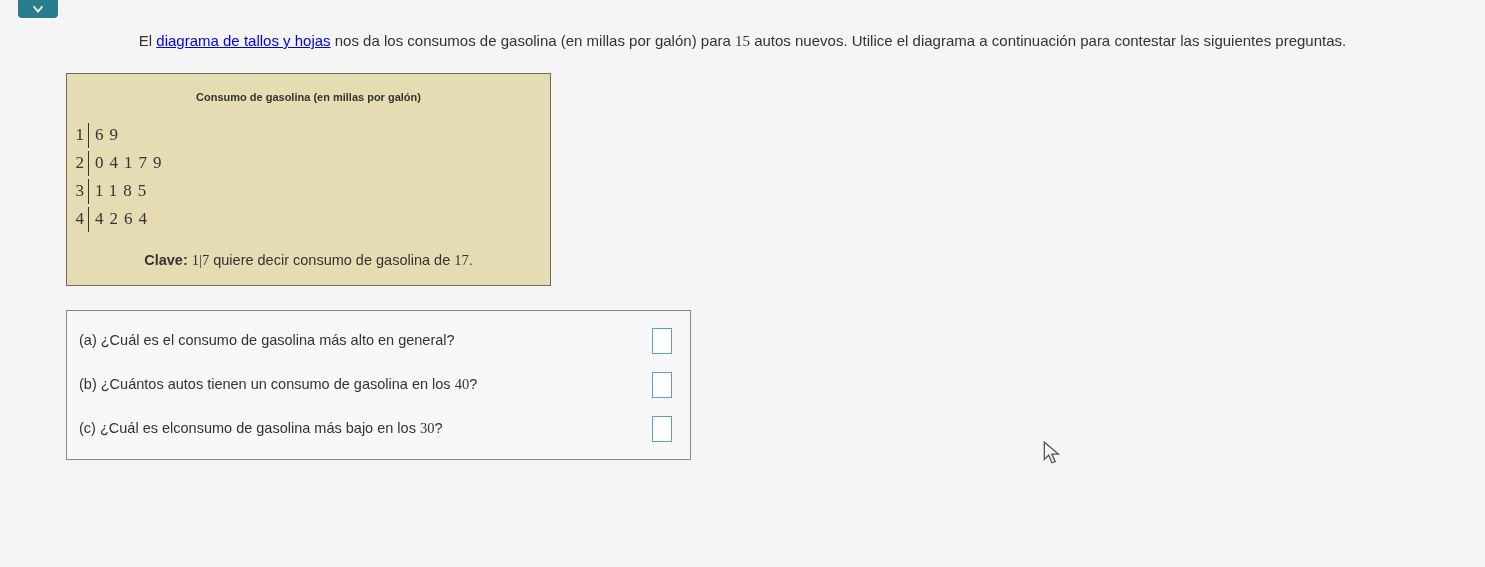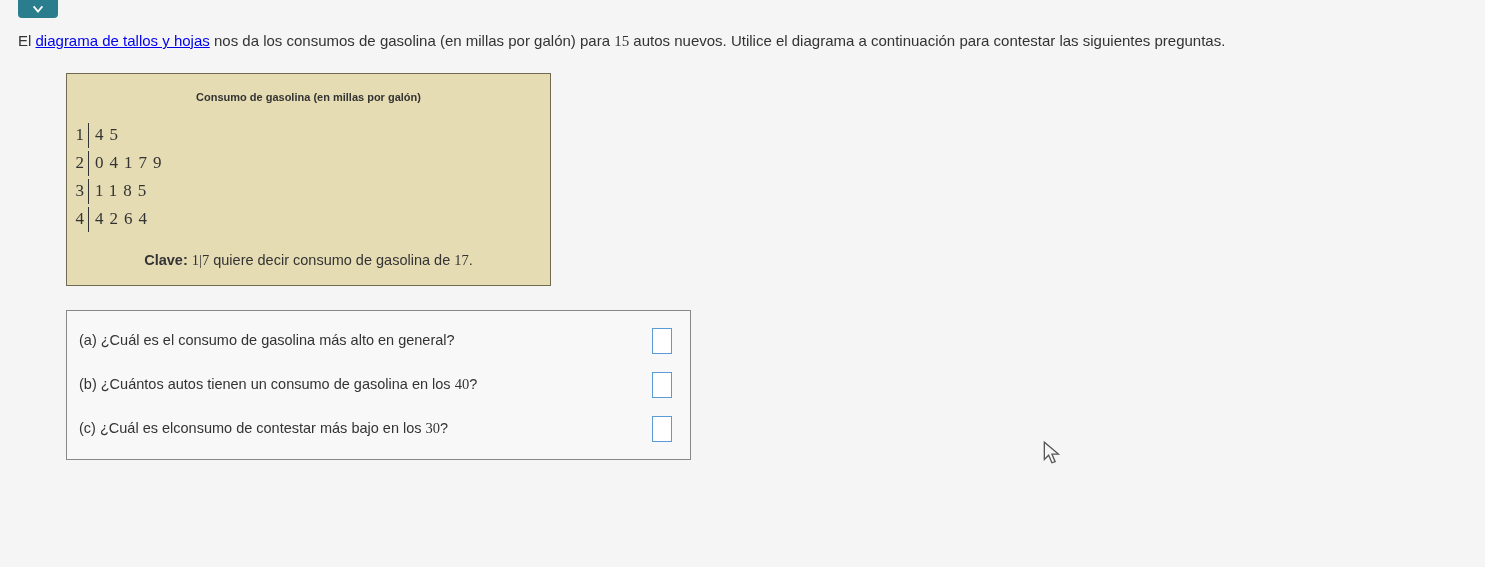--- a/index.html
+++ b/index.html
@@ -22,21 +22,21 @@
     align-items: center;
     justify-content: center;
   }
   .top-accent svg { width: 14px; height: 14px; }
   .content {
     padding: 12px 18px 0 18px;
     color: #333;
     font-size: 15px;
     line-height: 1.45;
   }
-  .intro { margin-bottom: 6px; }
+  .intro { margin-bottom: 6px; text-align: center; }
   .underline { text-decoration: underline; }
   .math-num { font-family: Georgia, 'Times New Roman', serif; }
   .stemleaf-card {
     margin: 20px 0 0 48px;
     width: 485px;
     background: #e6dcb4;
     border: 1px solid #706a50;
     padding: 16px 0 14px 0;
   }
   .stemleaf-title {
@@ -114,21 +114,21 @@
 
   <p class="intro">
     <span>El </span><a href="#" class="underline">diagrama de tallos y hojas</a><span> nos da los consumos de gasolina (en millas por galón) para </span><span class="math-num">15</span><span> autos nuevos. Utilice el diagrama a continuación para contestar las siguientes preguntas.</span>
   </p>
 
   <div class="stemleaf-card">
     <div class="stemleaf-title">Consumo de gasolina (en millas por galón)</div>
     <div class="stemleaf-rows">
       <div class="sl-row">
         <div class="sl-stem">1</div>
-        <div class="sl-leaves">45</div>
+        <div class="sl-leaves">69</div>
       </div>
       <div class="sl-row">
         <div class="sl-stem">2</div>
         <div class="sl-leaves">04179</div>
       </div>
       <div class="sl-row">
         <div class="sl-stem">3</div>
         <div class="sl-leaves">1185</div>
       </div>
       <div class="sl-row">
@@ -153,21 +153,21 @@
     <div class="q-row">
       <div class="q-label-part">
         <span>(b)</span>
         <span>¿Cuántos autos tienen un consumo de gasolina en los </span><span class="math-num">40</span><span>?</span>
       </div>
       <input class="q-input" type="text" value="" style="">
     </div>
     <div class="q-row">
       <div class="q-label-part">
         <span>(c)</span>
-        <span>¿Cuál es elconsumo de contestar más bajo en los </span><span class="math-num">30</span><span>?</span>
+        <span>¿Cuál es elconsumo de gasolina más bajo en los </span><span class="math-num">30</span><span>?</span>
       </div>
       <input class="q-input" type="text" value="" style="">
     </div>
   </div>
 
 </div>
 
 <svg class="cursor" viewBox="0 0 20 24">
   <path d="M2 2 L2 18 L6 14 L9 21 L12 20 L9 13 L15 13 Z" fill="none" stroke="#555" stroke-width="1.2"></path>
 </svg>

